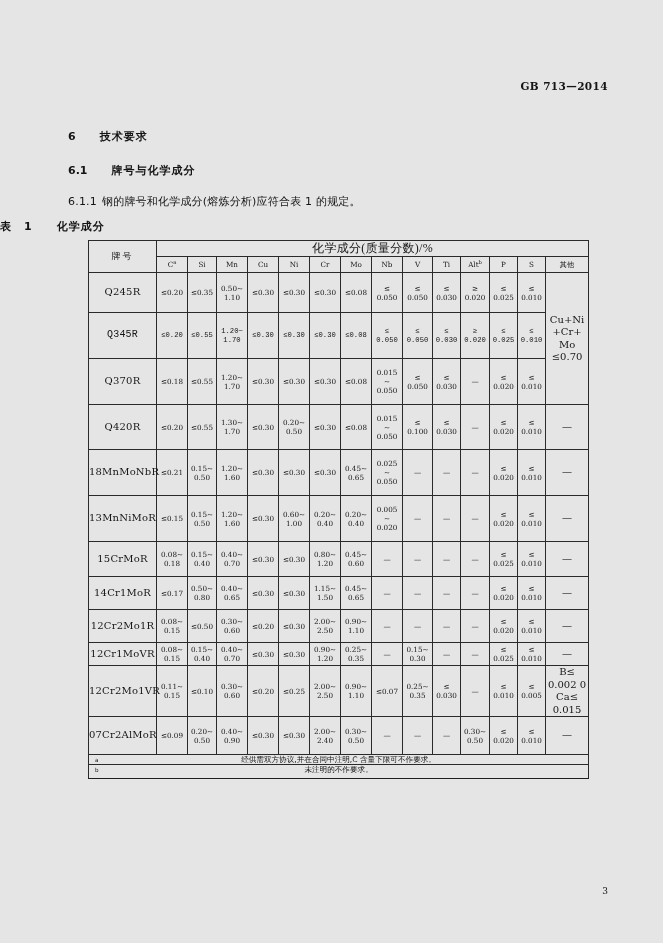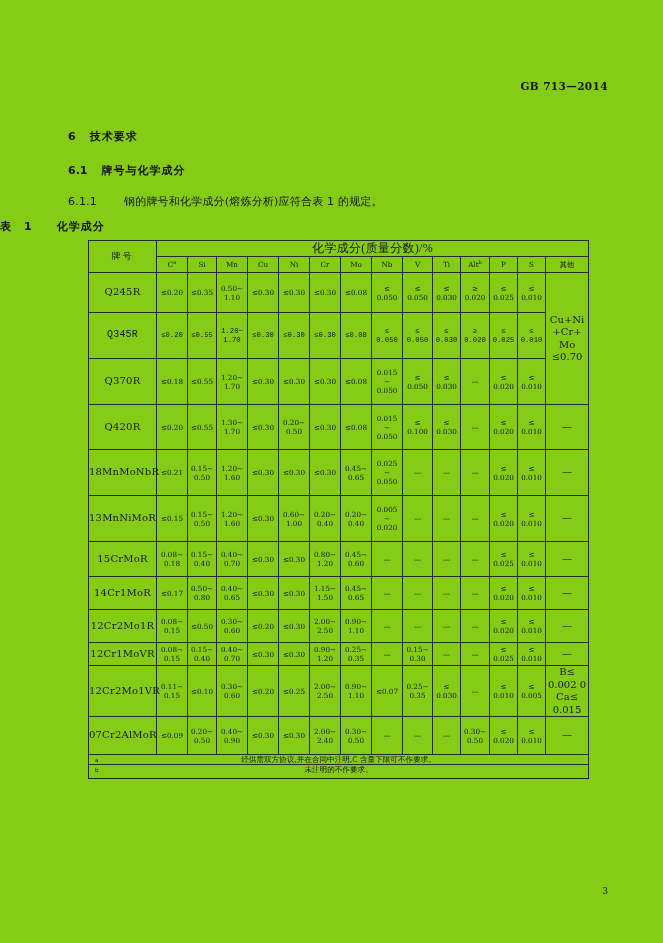--- a/index.html
+++ b/index.html
@@ -11,21 +11,21 @@
     width: 663px;
     height: 943px;
     position: relative;
     font-family: "DejaVu Sans", "Liberation Sans", sans-serif;
     color: #141414;
     overflow: hidden;
   }
   .page {
     position: absolute;
     inset: 0;
-    background: #84cc16;
+    background: #e5e5e5;
   }
   
   .hdr {
     position: absolute;
     top: 80px;
     right: 55px;
     font-size: 10.5px;
     letter-spacing: 0.4px;
     font-weight: 700;
     font-family: "DejaVu Serif", "Liberation Serif", serif;
@@ -33,33 +33,33 @@
   }
   
   .clause {
     position: absolute;
     left: 68px;
     font-size: 11px;
     font-weight: 700;
     white-space: nowrap;
   }
   .clause .num { display: inline-block; }
-  .clause .txt { display: inline-block; margin-left: 14px; letter-spacing: 1px; }
+  .clause .txt { display: inline-block; margin-left: 24px; letter-spacing: 1px; }
   #c6   { top: 129px; }
   #c61  { top: 163px; }
   .para {
     position: absolute;
     left: 68px;
     font-size: 11px;
     white-space: nowrap;
     letter-spacing: 0.2px;
   }
   #c611 { top: 194px; }
   #c611 .num { display: inline-block; }
-  #c611 .txt { display:inline-block; margin-left: 27px; }
+  #c611 .txt { display:inline-block; margin-left: 5px; }
 
   .tabcap {
     position: absolute;
     top: 219px;
     left: 0;
     width: 663px;
     text-align: left;
     font-size: 11px;
     font-weight: 700;
     letter-spacing: 1px;

